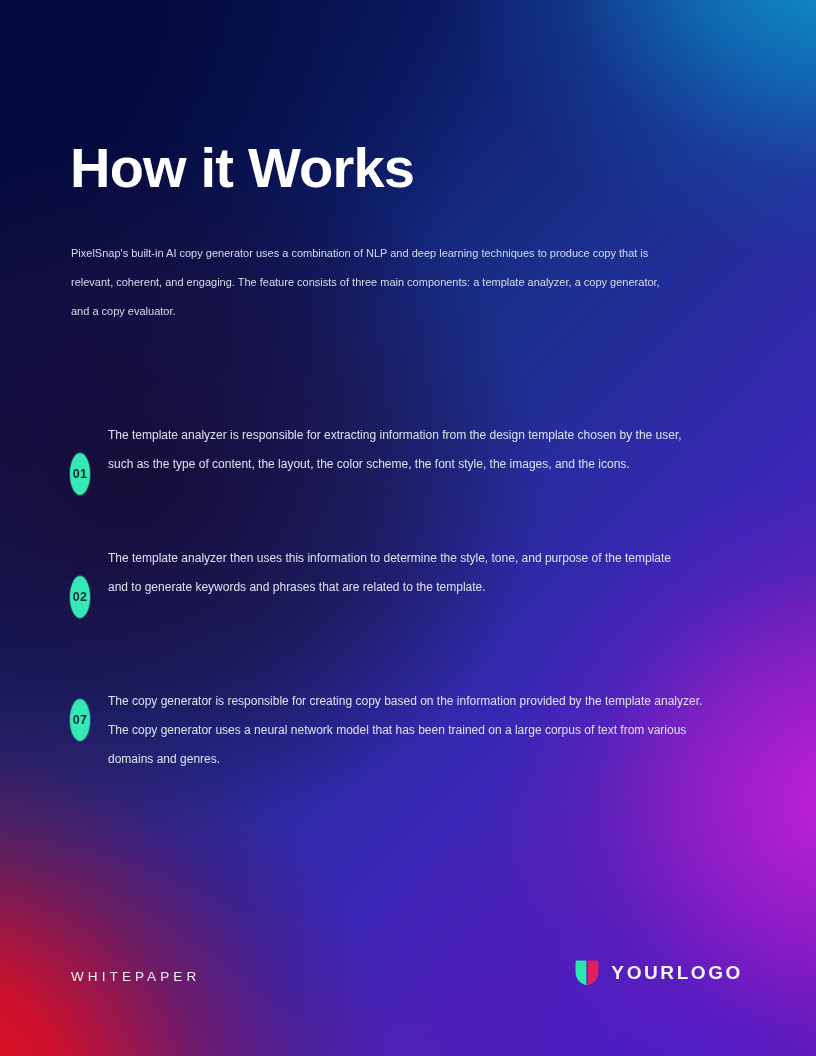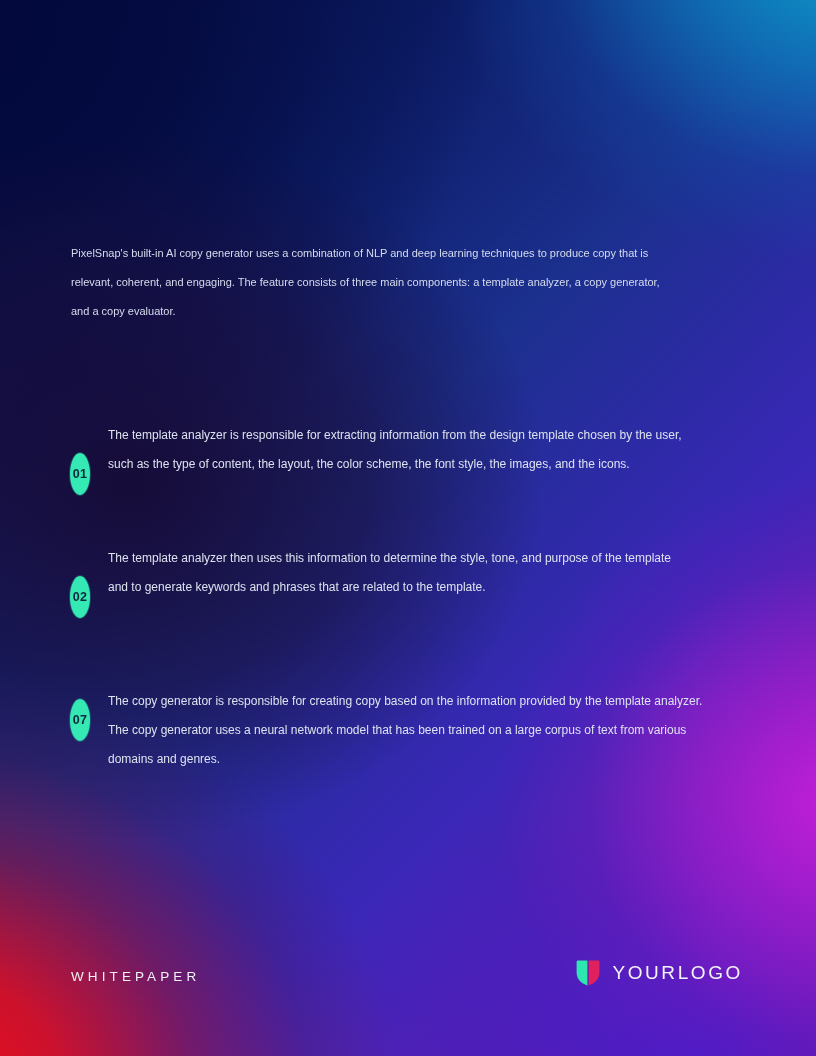--- a/index.html
+++ b/index.html
@@ -185,41 +185,42 @@
   }
   .logo-mark {
     width: 24px;
     height: 26px;
     flex: 0 0 auto;
     display: block;
   }
   .logo-text {
     font-size: 19px;
     letter-spacing: 2.6px;
-    font-weight: 400;
+    font-weight: 700;
     color: #f4f4f8;
     white-space: nowrap;
   }
 </style>
 </head>
 <body>
 
 <div class="page">
 
   <div class="bg-layer bg-base"></div>
   <div class="bg-layer bg-navy"></div>
   <div class="bg-layer bg-cyan"></div>
   <div class="bg-layer bg-darkmid"></div>
   <div class="bg-layer bg-violet"></div>
   <div class="bg-layer bg-red"></div>
   <div class="bg-layer bg-magenta"></div>
   <div class="bg-layer bg-grain"></div>
 
   <div class="content">
 
+    <h1 class="title">How it Works</h1>
 
     <p class="intro">PixelSnap's built-in AI copy generator uses a combination of NLP and deep learning techniques to produce copy that is relevant, coherent, and engaging. The feature consists of three main components: a template analyzer, a copy generator, and a copy evaluator.</p>
 
     <div class="steps">
 
       <div class="step step-1">
         <div class="step-badge pos-1">01</div>
         <p class="step-text">The template analyzer is responsible for extracting information from the design template chosen by the user, such as the type of content, the layout, the color scheme, the font style, the images, and the icons.</p>
       </div>
 

